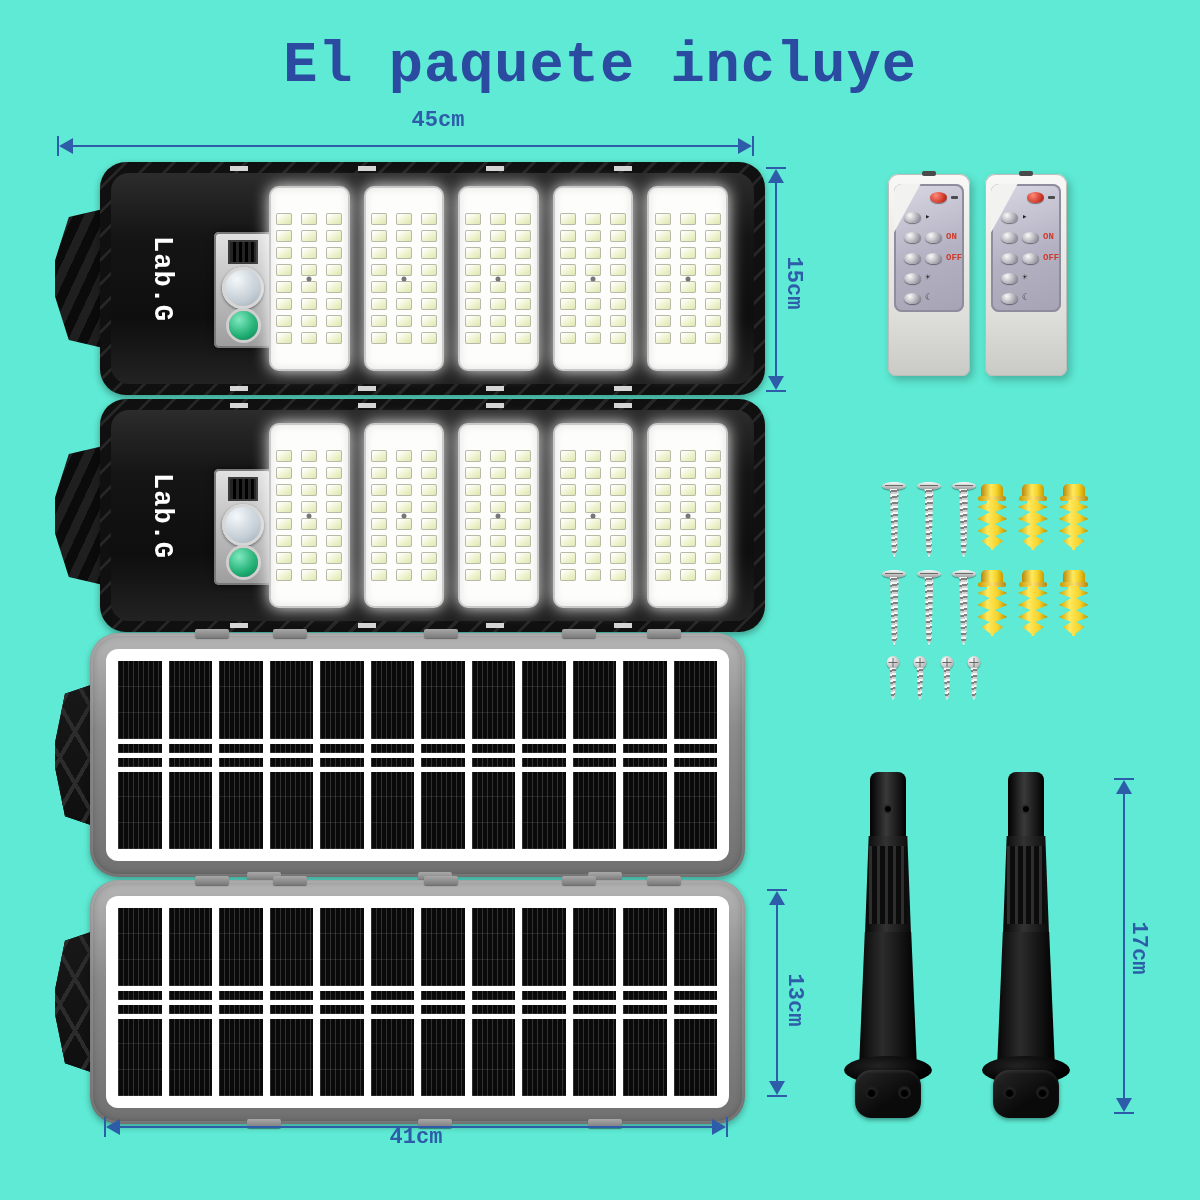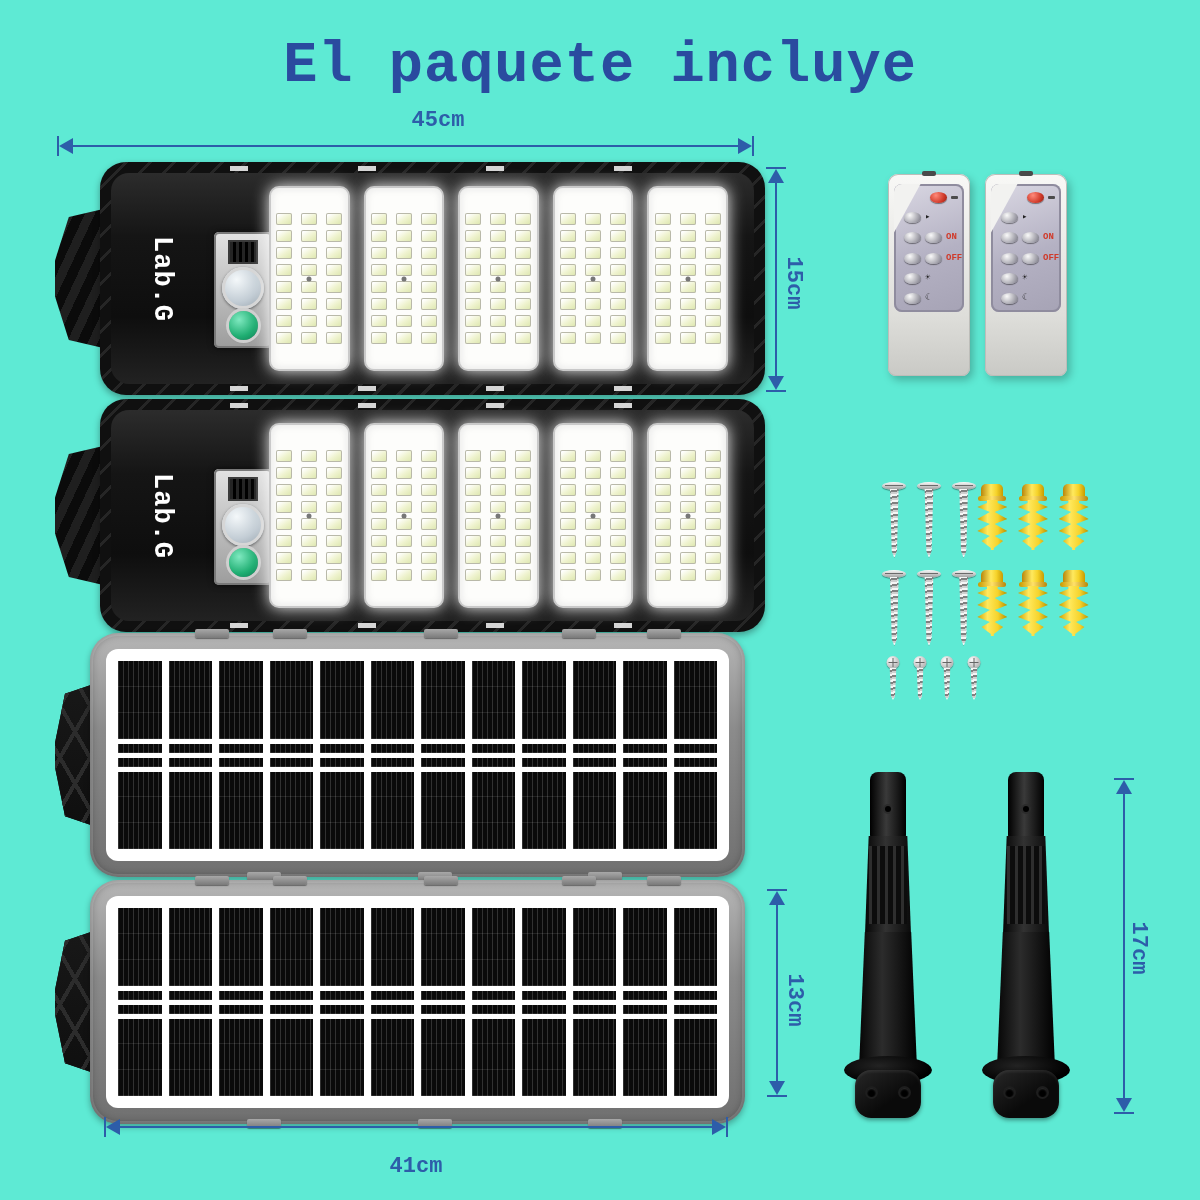--- a/index.html
+++ b/index.html
@@ -31,21 +31,21 @@
   .dim-v .ht{top:2px;border-left:8px solid transparent;border-right:8px solid transparent;border-bottom:14px solid var(--dim);}
   .dim-v .hb{bottom:2px;border-left:8px solid transparent;border-right:8px solid transparent;border-top:14px solid var(--dim);}
   .dim-v .dv-cap{position:absolute;left:-10px;width:20px;height:2px;background:var(--dim);}
   .dim-v .ct{top:0;} .dim-v .cb{bottom:0;}
   .dim-label{position:absolute;color:var(--dim);font-weight:bold;font-size:22px;white-space:nowrap;
     transform:translate(-50%,-50%);}
   .dim-label.v{transform:translate(-50%,-50%) rotate(90deg);}
   .dim-45{left:57px;top:146px;width:697px;}   .l45{left:438px;top:120px;}
   .dim-15{left:776px;top:167px;height:225px;} .l15{left:793px;top:283px;}
   .dim-13{left:777px;top:889px;height:208px;} .l13{left:794px;top:1000px;}
-  .dim-41{left:104px;top:1127px;width:624px;} .l41{left:416px;top:1166px;}
+  .dim-41{left:104px;top:1127px;width:624px;} .l41{left:416px;top:1137px;}
   .dim-17{left:1124px;top:778px;height:336px;}.l17{left:1138px;top:948px;}
 
   
   .street-light{position:absolute;left:55px;width:710px;height:233px;}
   .light-1{top:162px;} .light-2{top:399px;}
   .lamp-tail{position:absolute;left:0;top:26px;width:115px;height:181px;
     background:repeating-linear-gradient(115deg,#1f1f1f 0 9px,#0b0b0b 9px 19px);
     clip-path:polygon(0 40%,12% 16%,100% 3%,100% 97%,12% 84%,0 60%);}
   .lamp-body{position:absolute;left:45px;right:0;top:0;bottom:0;border-radius:26px;
     background:#101010;box-shadow:0 3px 7px rgba(0,0,0,.35);}

